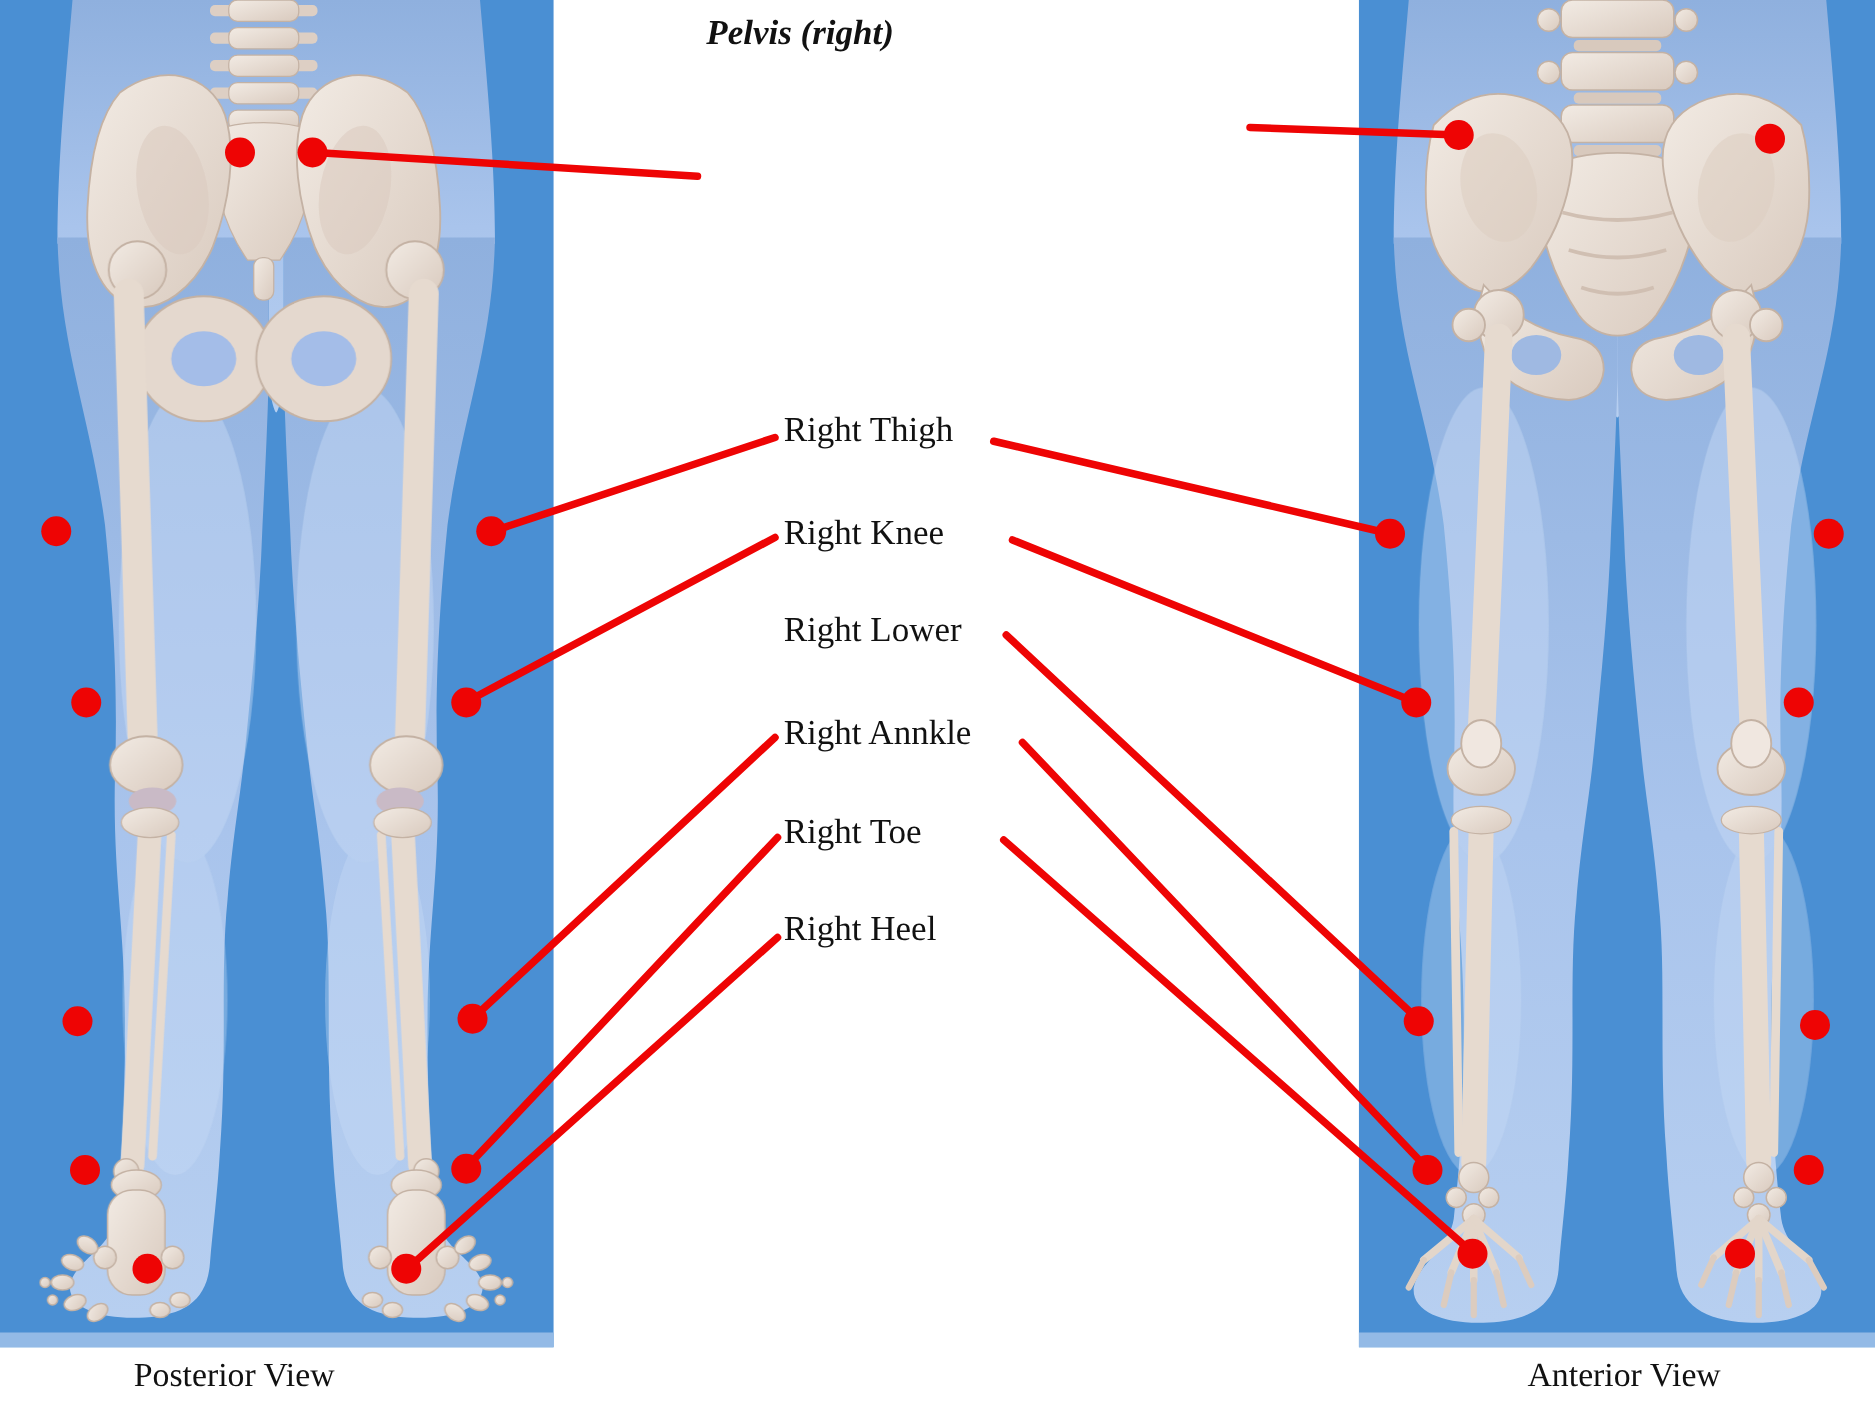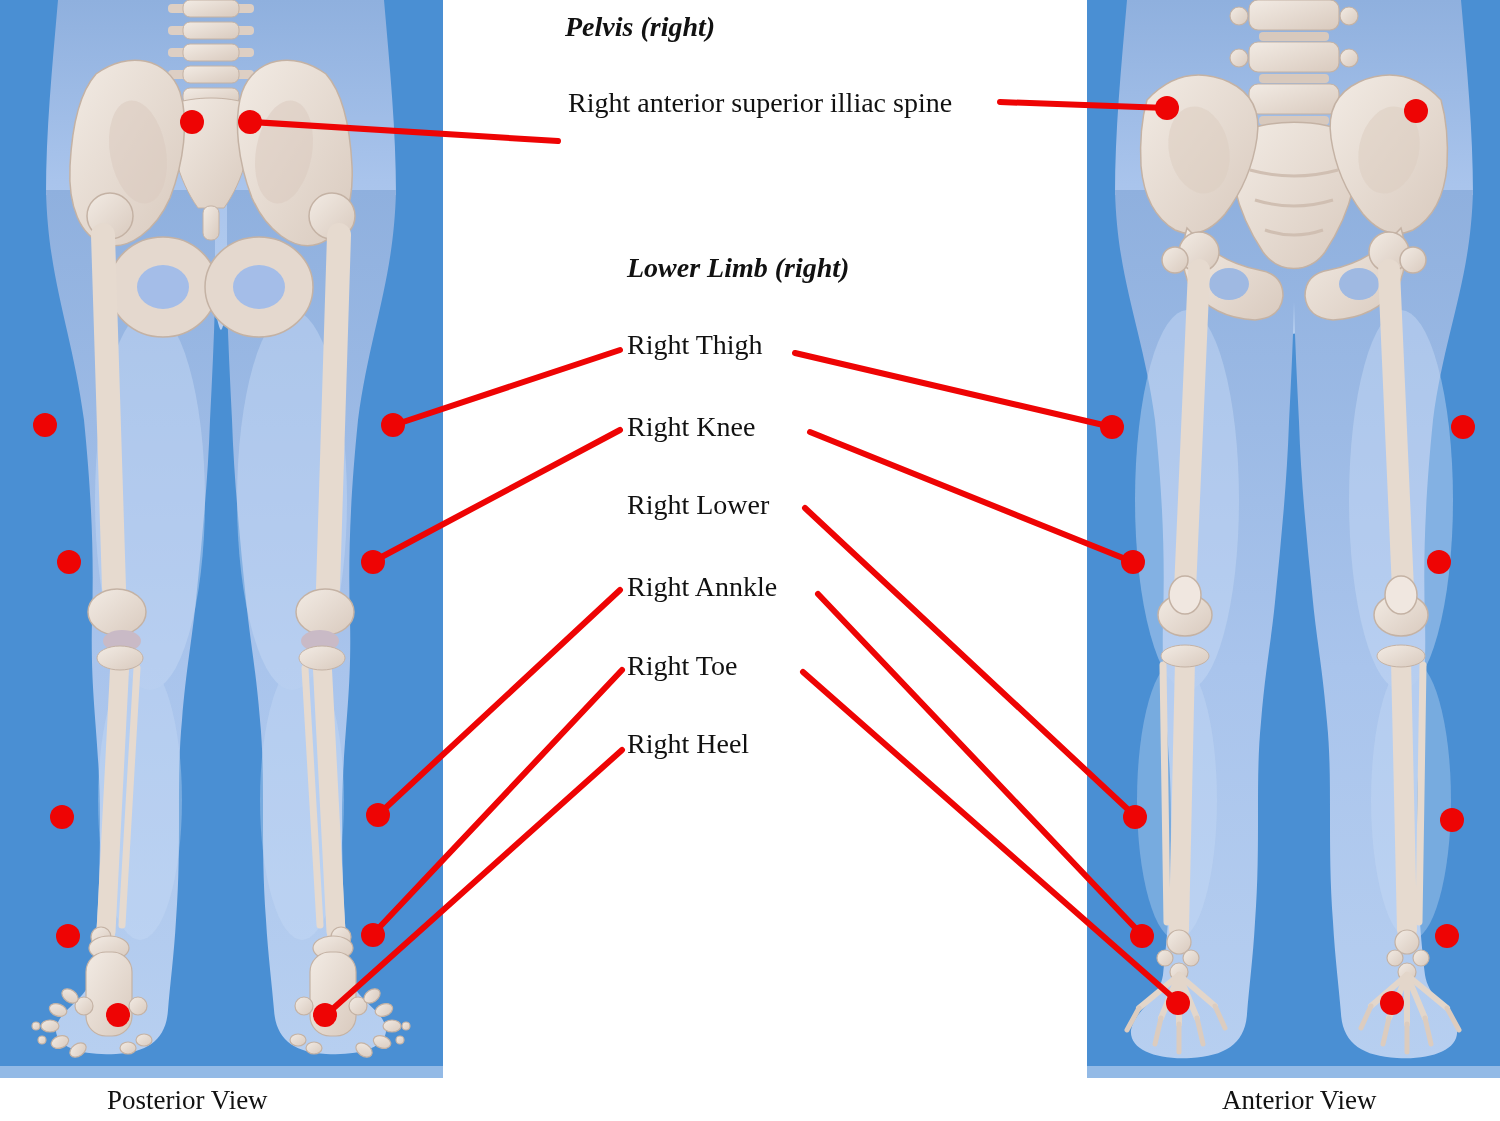--- a/index.html
+++ b/index.html
@@ -258,22 +258,20 @@
         <line x1="360" y1="1008" x2="372" y2="1030"></line>
           <line x1="338" y1="1018" x2="344" y2="1044"></line>
         <line x1="320" y1="1024" x2="320" y2="1052"></line>
           <line x1="302" y1="1018" x2="296" y2="1044"></line>
         <line x1="284" y1="1006" x2="274" y2="1028"></line>
       </g>
     </svg>
   </div>
 
   <div class="lbl hdr" id="lbl-pelvis-hdr">Pelvis (right)</div>
-  <div class="lbl" id="lbl-asis">Right anterior superior illiac spine</div>
-  <div class="lbl hdr" id="lbl-lowerlimb-hdr">Lower Limb (right)</div>
   <div class="lbl" id="lbl-thigh">Right Thigh</div>
   <div class="lbl" id="lbl-knee">Right Knee</div>
   <div class="lbl" id="lbl-tibia">Right Lower</div>
   <div class="lbl" id="lbl-ankle">Right Annkle</div>
   <div class="lbl" id="lbl-toe">Right Toe</div>
   <div class="lbl" id="lbl-heel">Right Heel</div>
   <div class="cap" id="cap-posterior">Posterior View</div>
   <div class="cap" id="cap-anterior">Anterior View</div>
 
   <svg id="overlay" viewBox="0 0 1500 1121">

